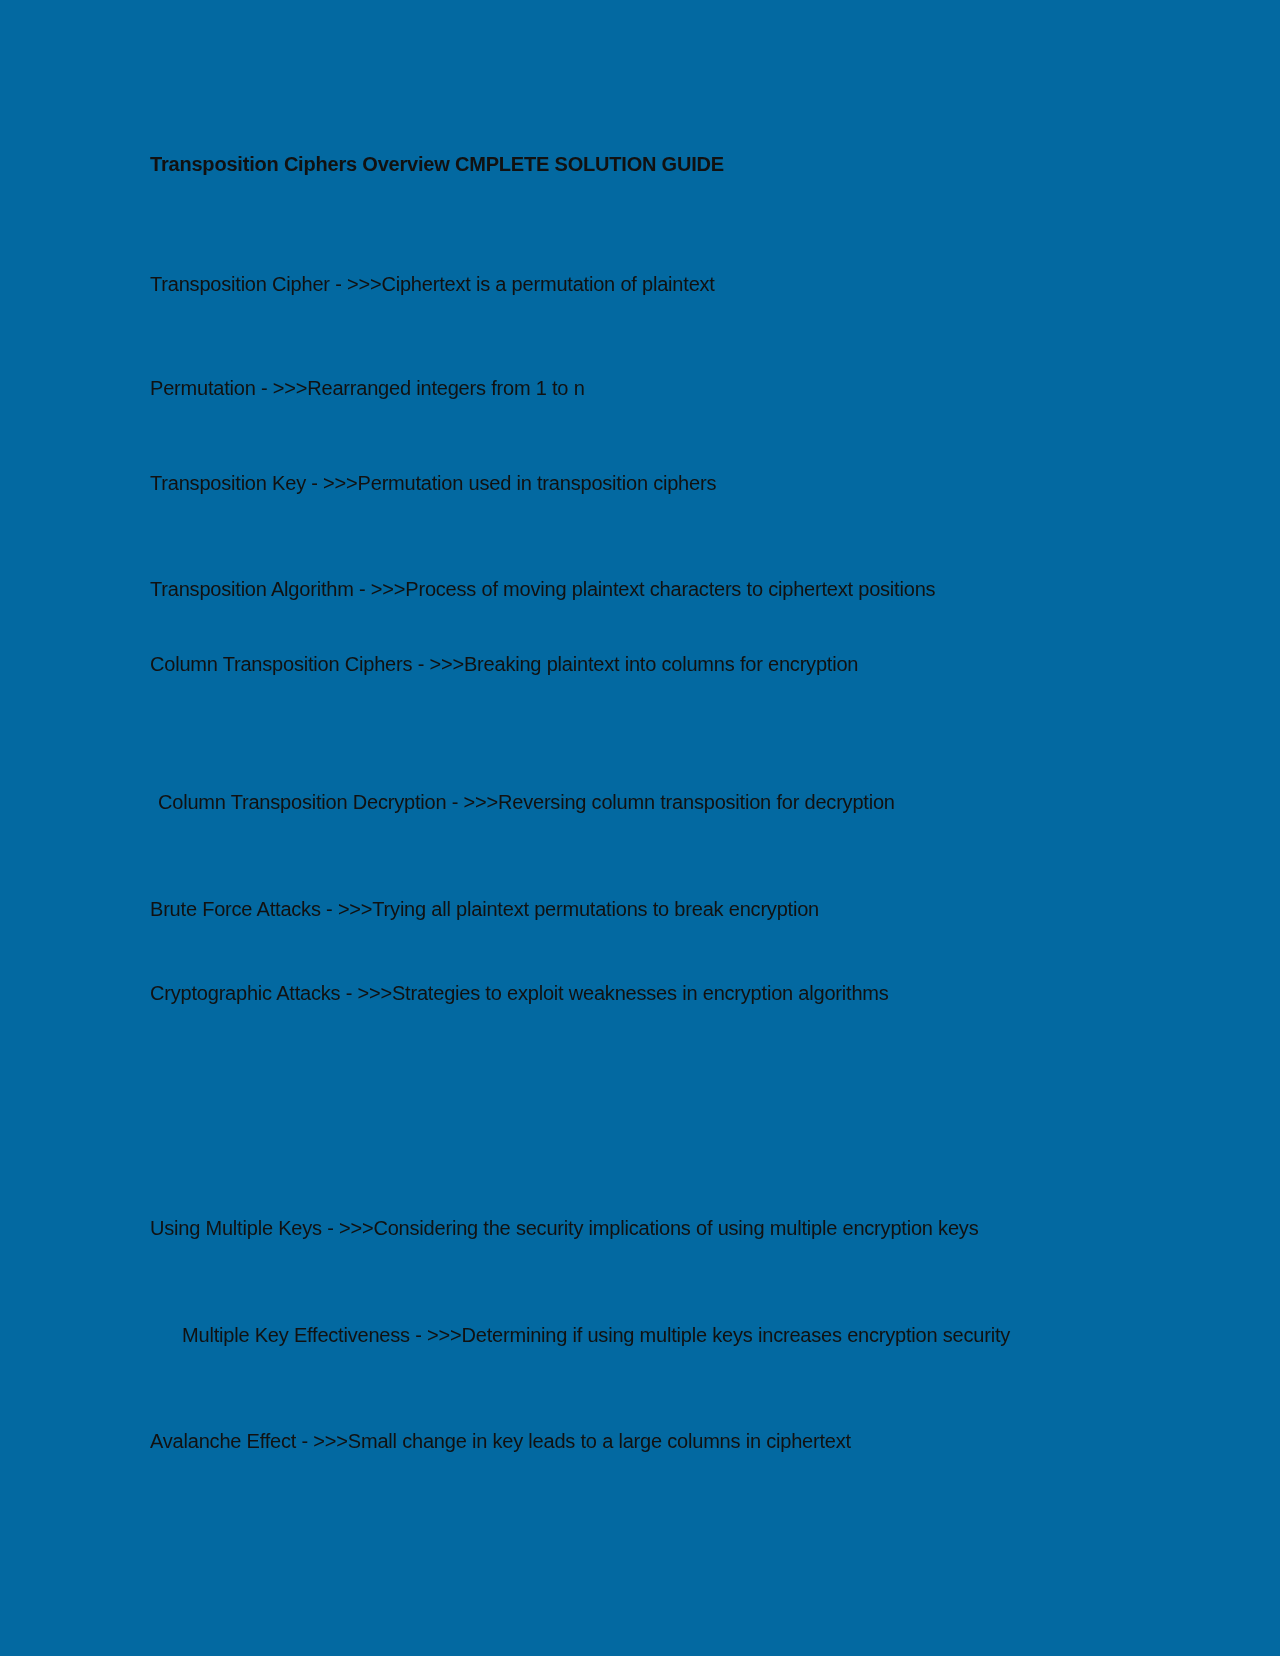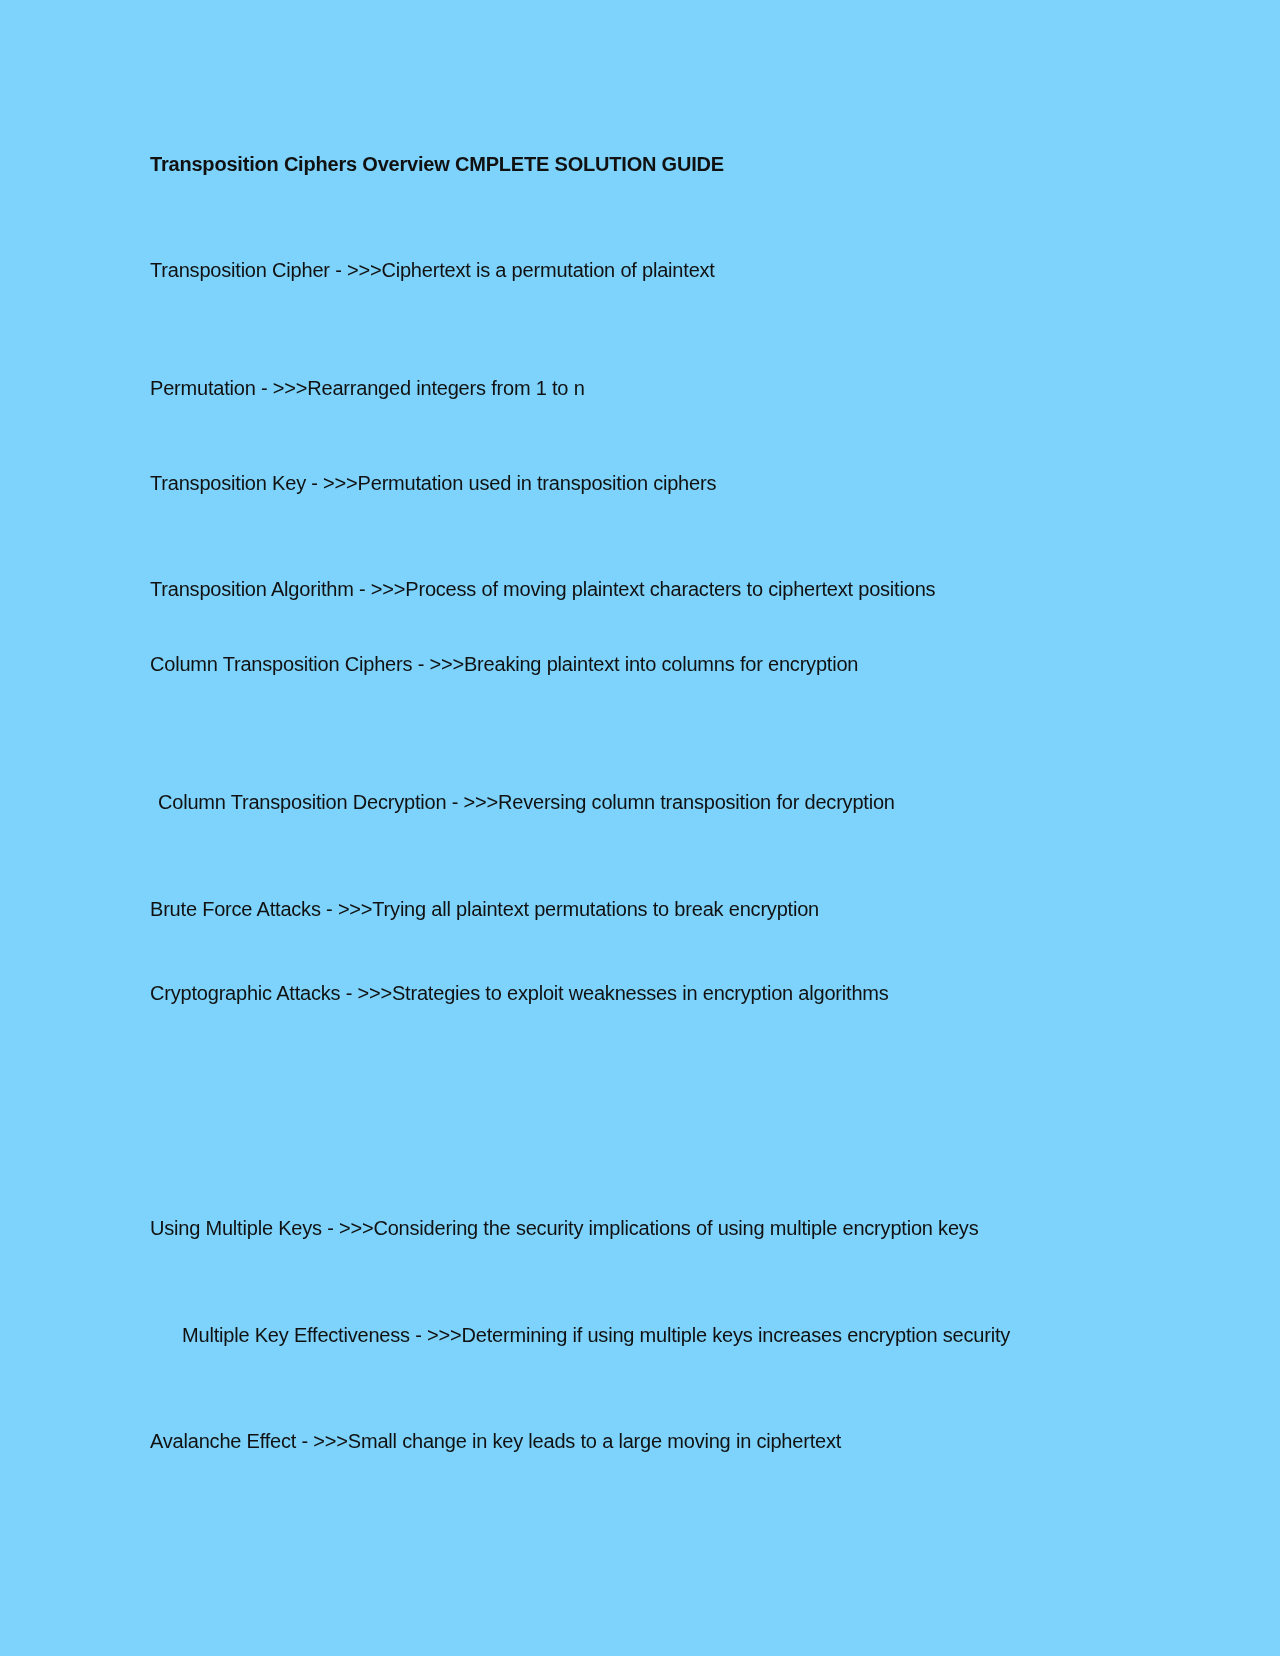--- a/index.html
+++ b/index.html
@@ -13,41 +13,41 @@
       position: relative;
       overflow: hidden;
       font-family: "Liberation Sans", sans-serif;
       color: #111111;
     }
     .page {
       position: absolute;
       left: 0; top: 0;
       width: 1280px;
       height: 1656px;
-      background: #7dd3fc;
+      background: #0369a1;
     }
     .line {
       position: absolute;
       left: 150px;
       font-size: 20px;
       line-height: 24px;
       white-space: nowrap;
       letter-spacing: -0.2px;
     }
     .title {
       font-weight: bold;
     }
   </style>
 </head>
 <body>
 
 <div class="page">
   <div class="line title" style="top:152px;">Transposition Ciphers Overview CMPLETE SOLUTION GUIDE</div>
 
-  <div class="line" style="top:258px;">
+  <div class="line" style="top:272px;">
     <span>Transposition Cipher</span><span> - &gt;&gt;&gt;</span><span>Ciphertext is a permutation of plaintext</span>
   </div>
 
   <div class="line" style="top:376px;">
     <span>Permutation</span><span> - &gt;&gt;&gt;</span><span>Rearranged integers from 1 to n</span>
   </div>
 
   <div class="line" style="top:471px;">
     <span>Transposition Key</span><span> - &gt;&gt;&gt;</span><span>Permutation used in transposition ciphers</span>
   </div>
@@ -75,15 +75,15 @@
 
   <div class="line" style="top:1216px;">
     <span>Using Multiple Keys</span><span> - &gt;&gt;&gt;</span><span>Considering the security implications of using multiple encryption keys</span>
   </div>
 
   <div class="line" style="top:1323px;margin-left:32px;">
     <span>Multiple Key Effectiveness</span><span> - &gt;&gt;&gt;</span><span>Determining if using multiple keys increases encryption security</span>
   </div>
 
   <div class="line" style="top:1429px;">
-    <span>Avalanche Effect</span><span> - &gt;&gt;&gt;</span><span>Small change in key leads to a large moving in ciphertext</span>
+    <span>Avalanche Effect</span><span> - &gt;&gt;&gt;</span><span>Small change in key leads to a large columns in ciphertext</span>
   </div>
 </div>
 
 </body></html>

